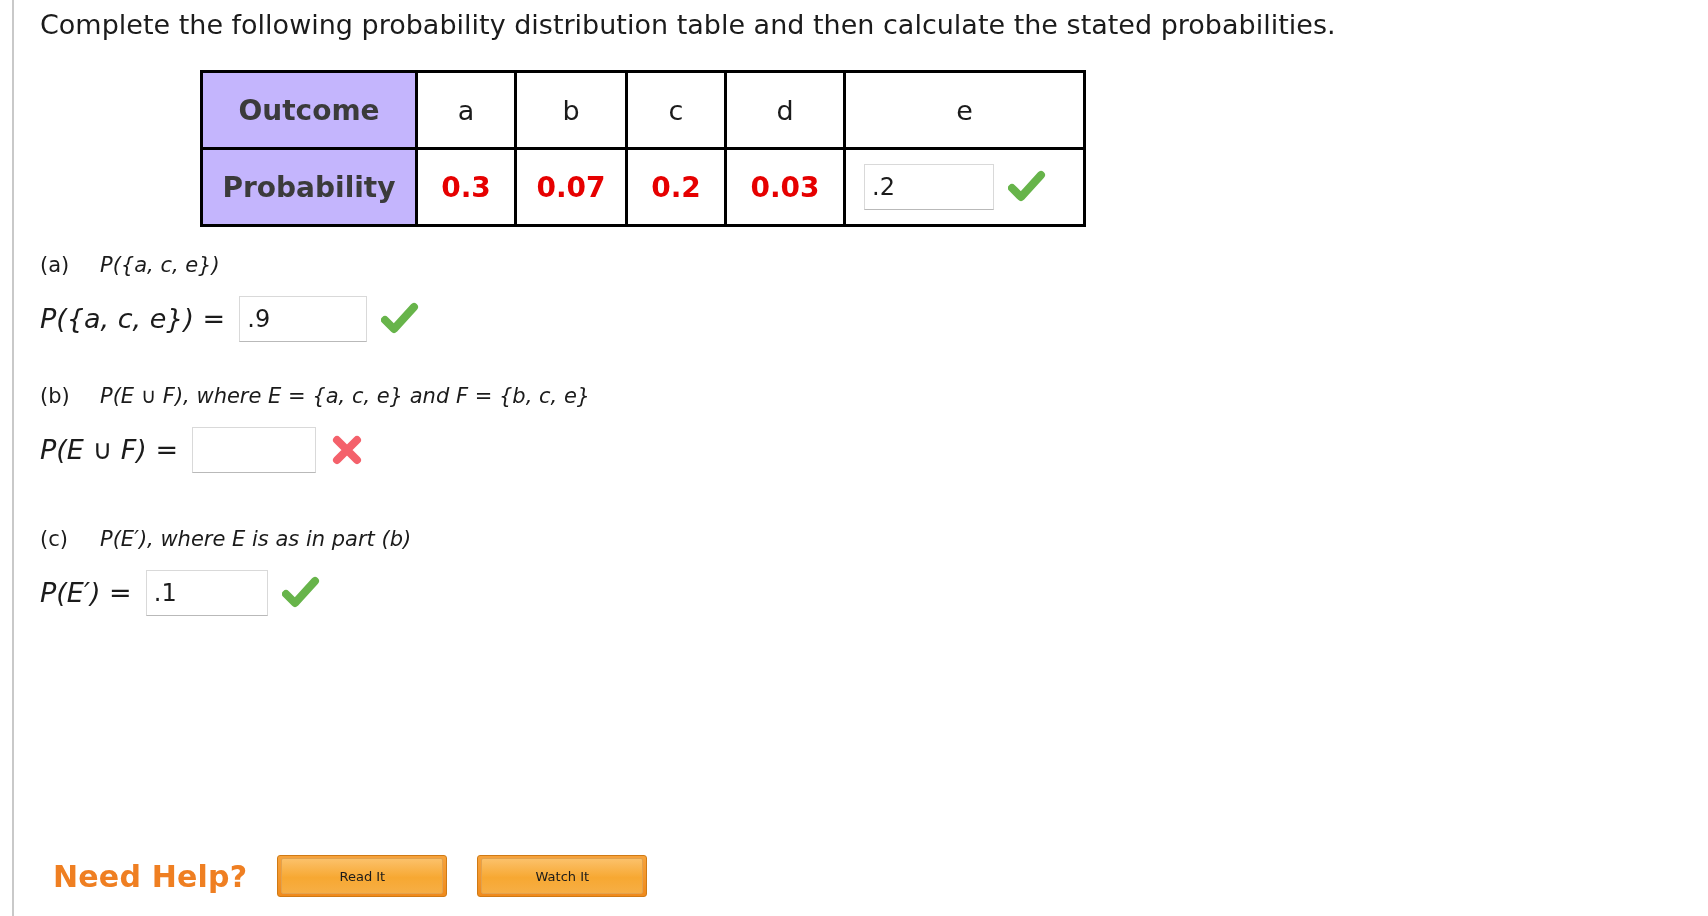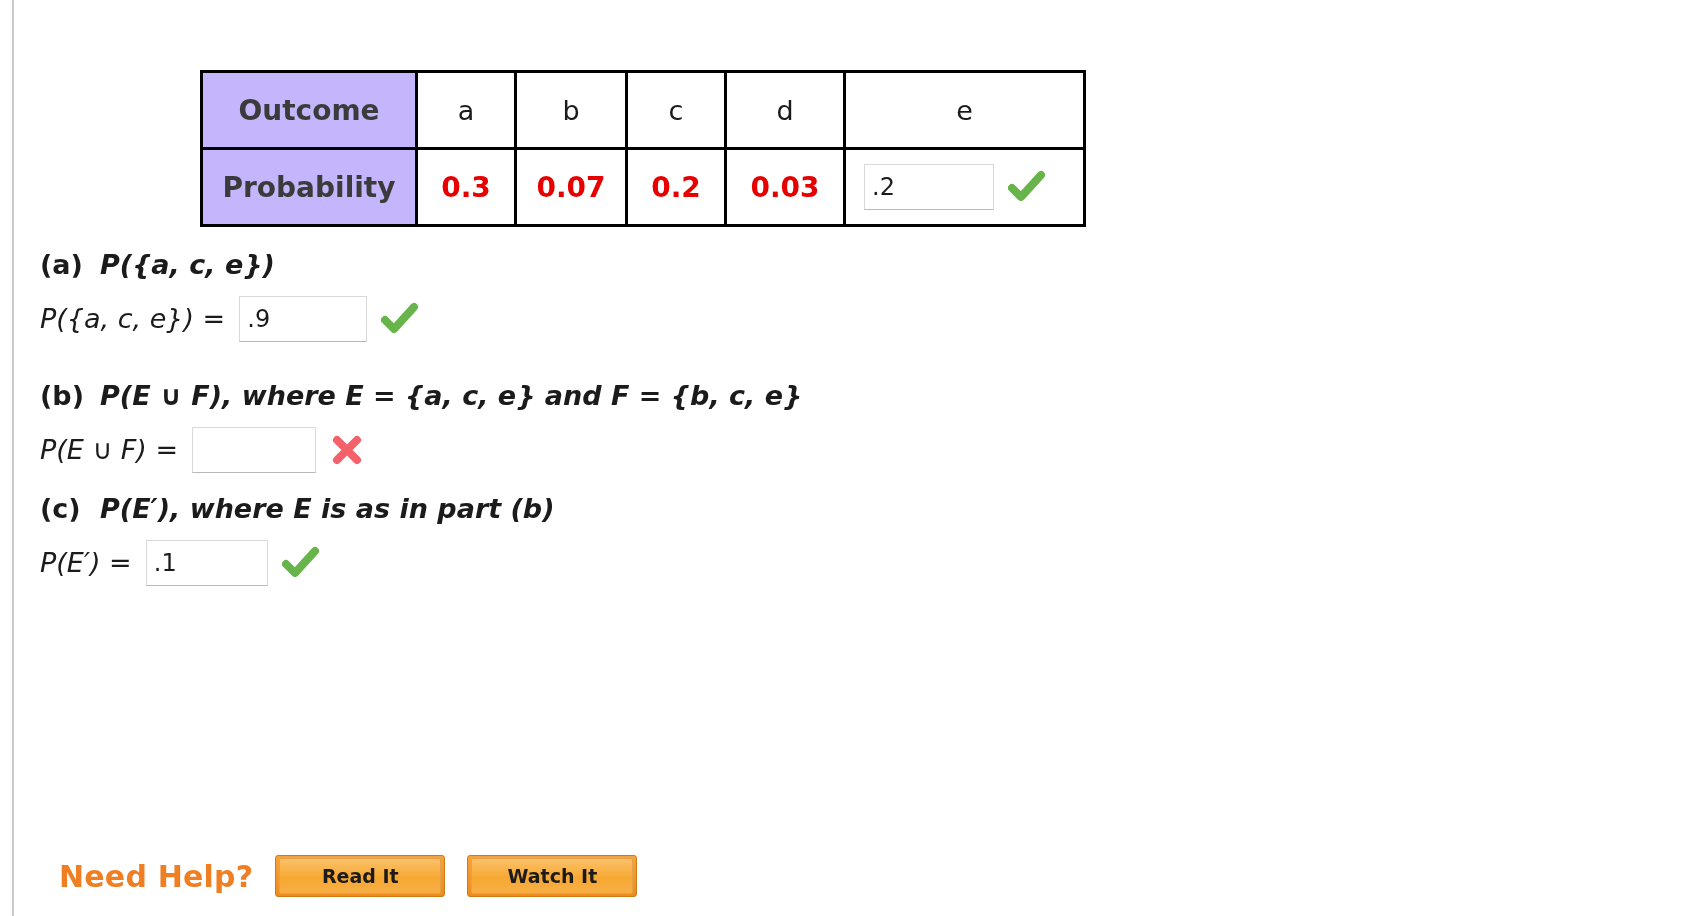--- a/index.html
+++ b/index.html
@@ -123,53 +123,52 @@
     position: relative;
   }
   .mark svg { display: block; }
 
   
   .part {
     position: absolute;
     left: 40px;
   }
   .part .line1 {
-    font-size: 27px;
+    font-size: 21px;
     line-height: 34px;
     white-space: nowrap;
-    font-weight: bold;
   }
   .part .line2 {
     margin-top: 14px;
     font-size: 27px;
     line-height: 34px;
     white-space: nowrap;
     display: flex;
     align-items: center;
     gap: 14px;
   }
   .plabel {
     display: inline-block;
     width: 60px;
   }
   .it { font-style: italic; }
 
   #part-a { top: 248px; }
   #part-b { top: 379px; }
-  #part-c { top: 492px; }
+  #part-c { top: 522px; }
   #part-d { top: 641px; }
 
   
   .needhelp {
     position: absolute;
-    left: 59px;
+    left: 53px;
     top: 855px;
     display: flex;
     align-items: center;
-    gap: 22px;
+    gap: 30px;
   }
   .needhelp-label {
     font-size: 30px;
     font-weight: bold;
     color: #ef7f22;
     letter-spacing: 0.2px;
   }
   .help-btn {
     box-sizing: border-box;
     width: 170px;
@@ -185,32 +184,33 @@
   }
   .help-btn .inner {
     width: 100%;
     height: 100%;
     border: 1px solid #e2a24e;
     border-radius: 2px;
     background: linear-gradient(#fbc16a, #f7a832 55%, #f6ae45);
     display: flex;
     align-items: center;
     justify-content: center;
-    font-size: 19px;
-    font-weight: bold;
+    font-size: 13px;
+    font-weight: normal;
     color: #1b1b1b;
   }
 </style>
 </head>
 <body>
 
 <div class="left-rule"></div>
 
 <div class="page">
 
+  <div class="prompt">Complete the following probability distribution table and then calculate the stated probabilities.</div>
 
   <table class="prob-table">
     <tbody>
       <tr>
         <td class="rowhead">Outcome</td>
         <td class="col-a">a</td>
         <td class="col-b">b</td>
         <td class="col-c">c</td>
         <td class="col-d">d</td>
         <td class="col-e">e</td>

